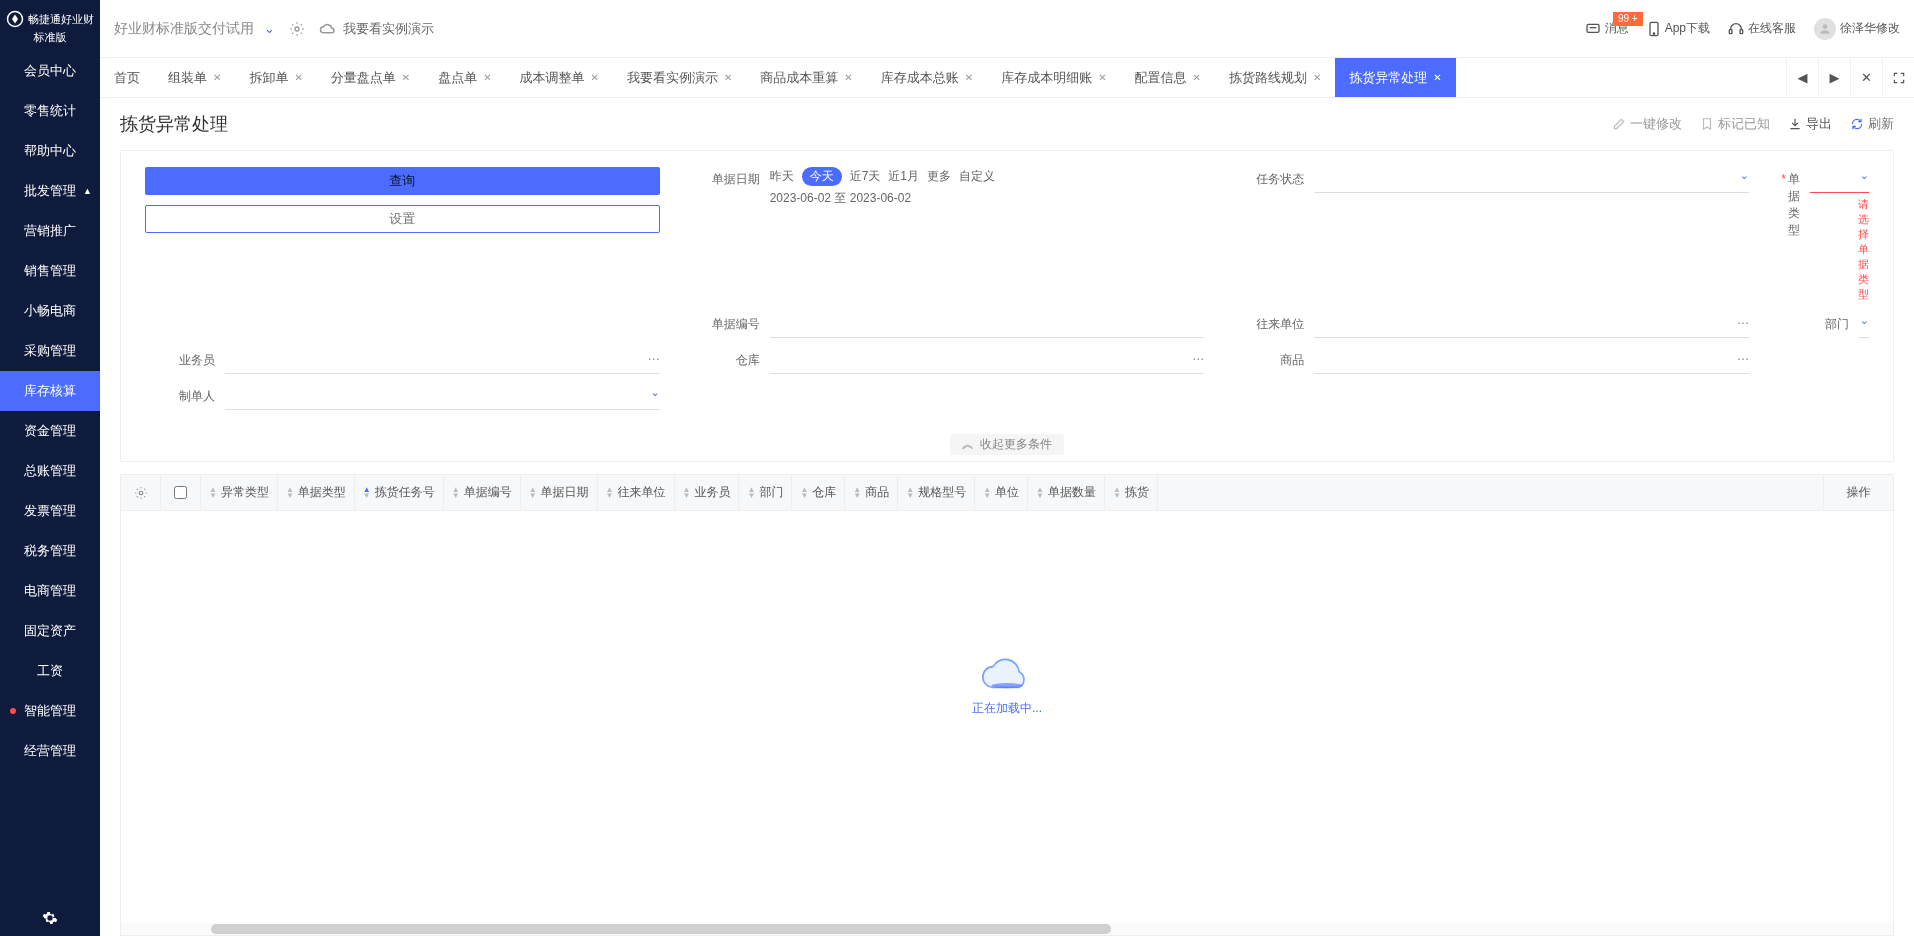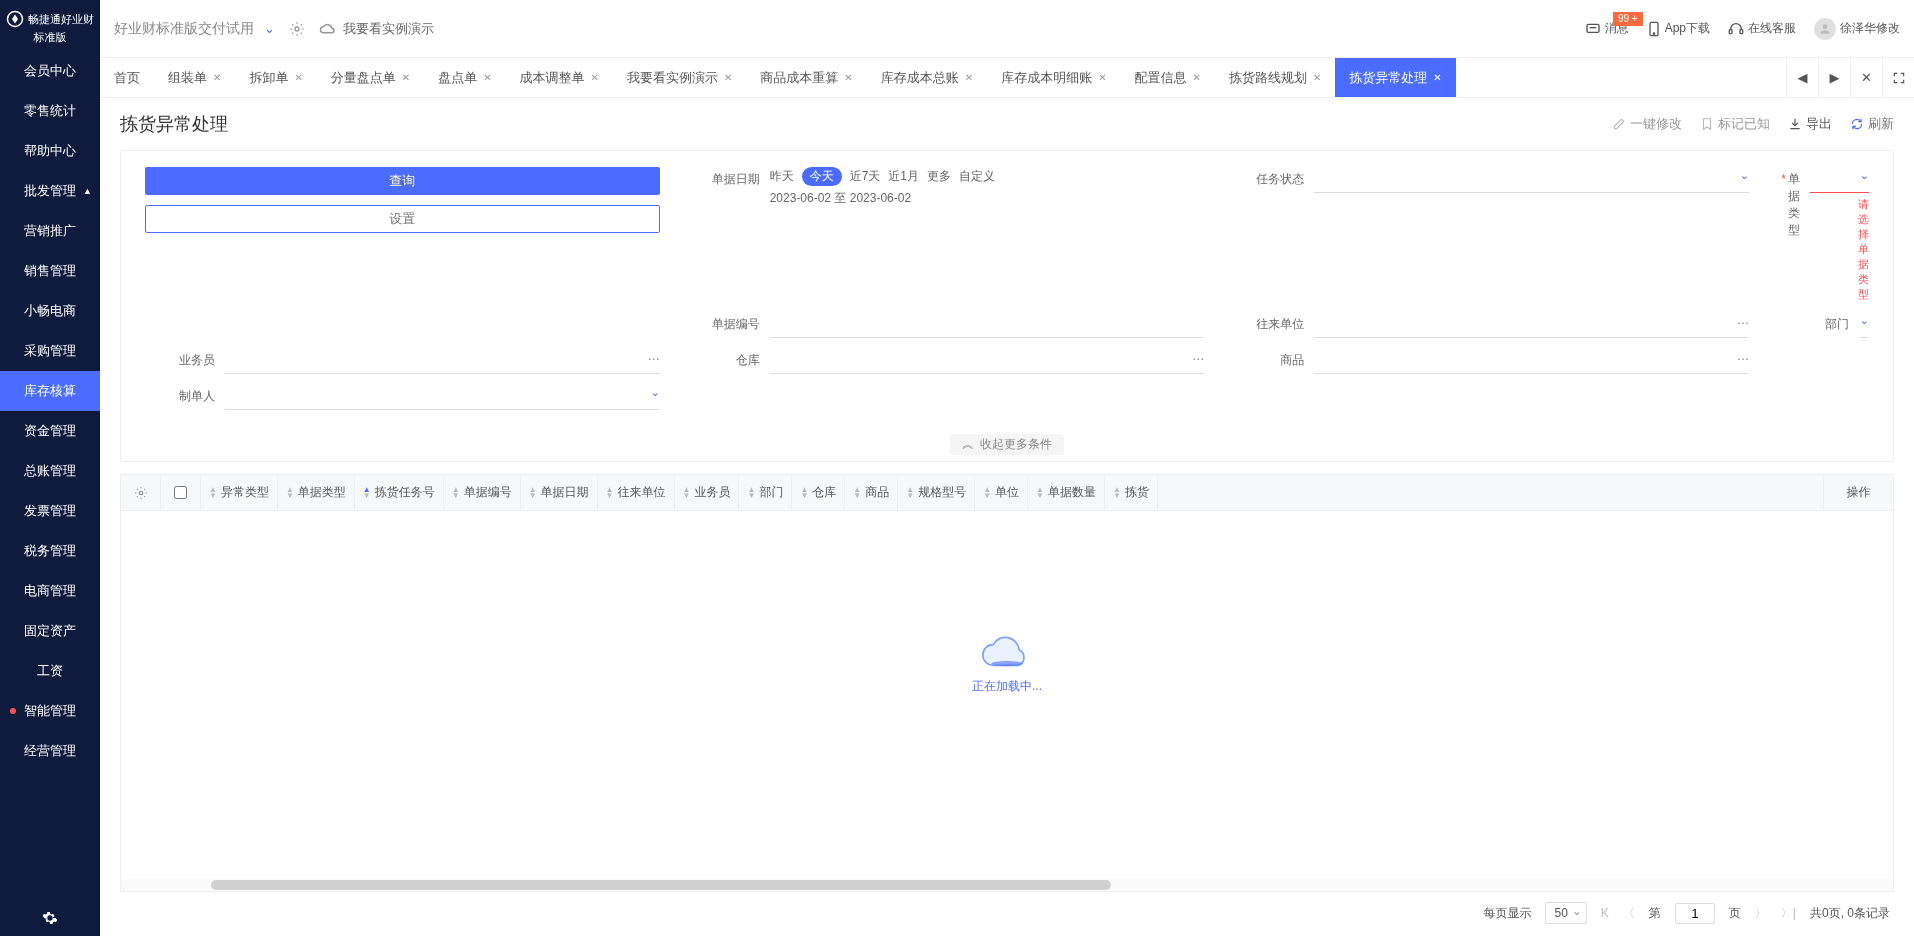--- a/index.html
+++ b/index.html
@@ -58,21 +58,21 @@
 .filter-control { flex: 1; min-height: 26px; border-bottom: 1px solid #ddd; font-size: 12px; color: #333; position: relative; }
 .filter-control.error { border-bottom-color: #ff4d4f; }
 .filter-control .more-dots { position: absolute; right: 0; top: 4px; color: #888; }
 .filter-control .chev-down { position: absolute; right: 0; top: 2px; color: #4b6cff; font-size: 11px; }
 .filter-error-msg { color: #ff4d4f; font-size: 11px; margin-top: 4px; margin-left: 48px; }
 .date-chips { display: flex; gap: 8px; align-items: center; font-size: 12px; color: #666; }
 .date-chip { cursor: pointer; }
 .date-chip.active { background: #4b6cff; color: #fff; border-radius: 10px; padding: 1px 8px; }
 .date-range { font-size: 12px; color: #666; margin-top: 4px; }
 .side-actions { display: flex; flex-direction: column; gap: 10px; }
-.btn-primary { background: #4b6cff; color: #fef9c3; border: none; border-radius: 2px; padding: 5px 16px; font-size: 13px; cursor: pointer; }
+.btn-primary { background: #4b6cff; color: #0f172a; border: none; border-radius: 2px; padding: 5px 16px; font-size: 13px; cursor: pointer; }
 .btn-ghost { background: #fff; color: #737373; border: 1px solid #4b6cff; border-radius: 2px; padding: 4px 16px; font-size: 13px; cursor: pointer; }
 .collapse-bar { text-align: center; padding: 4px 0 6px; }
 .collapse-handle { display: inline-flex; align-items: center; gap: 6px; background: #f5f5f5; border-top-left-radius: 4px; border-top-right-radius: 4px; padding: 2px 12px; font-size: 12px; color: #888; cursor: pointer; }
 
 
 .table-wrap { margin: 12px 20px 0; border: 1px solid #eee; flex: 1; position: relative; min-height: 340px; display: flex; flex-direction: column; }
 .thead { display: flex; background: #f7f8fa; border-bottom: 1px solid #eee; height: 36px; align-items: stretch; color: #555; font-size: 12px; }
 .th { display: flex; align-items: center; gap: 4px; padding: 0 8px; border-right: 1px solid #eee; white-space: nowrap; }
 .th.last { margin-left: auto; border-left: 1px solid #eee; border-right: none; justify-content: center; width: 70px; }
 .th.gear { width: 40px; justify-content: center; }
@@ -496,26 +496,14 @@
           <path d="M16 36a12 12 0 010-24 16 16 0 0130 6 10 10 0 010 18H16z" fill="#eaf1ff" stroke="#7ba3ff" stroke-width="2"></path>
           <ellipse cx="32" cy="34" rx="18" ry="3" fill="#4b6cff" opacity="0.6"></ellipse>
         </svg>
         <span>正在加载中...</span>
       </div>
       <div class="hscroll">
           <div class="thumb"></div>
         </div>
     </div>
 
-    <div class="pager">
-      <span>每页显示</span>
-      <span class="pager-select">50</span>
-      <span class="pager-btn">K</span>
-      <span class="pager-btn">〈</span>
-      <span>第</span>
-      <input class="pager-input" value="1" style="">
-      <span>页</span>
-      <span class="pager-btn">〉</span>
-      <span class="pager-btn">〉|</span>
-      <span>共0页, 0条记录</span>
-    </div>
   </div>
 </div>
 
 </body></html>

